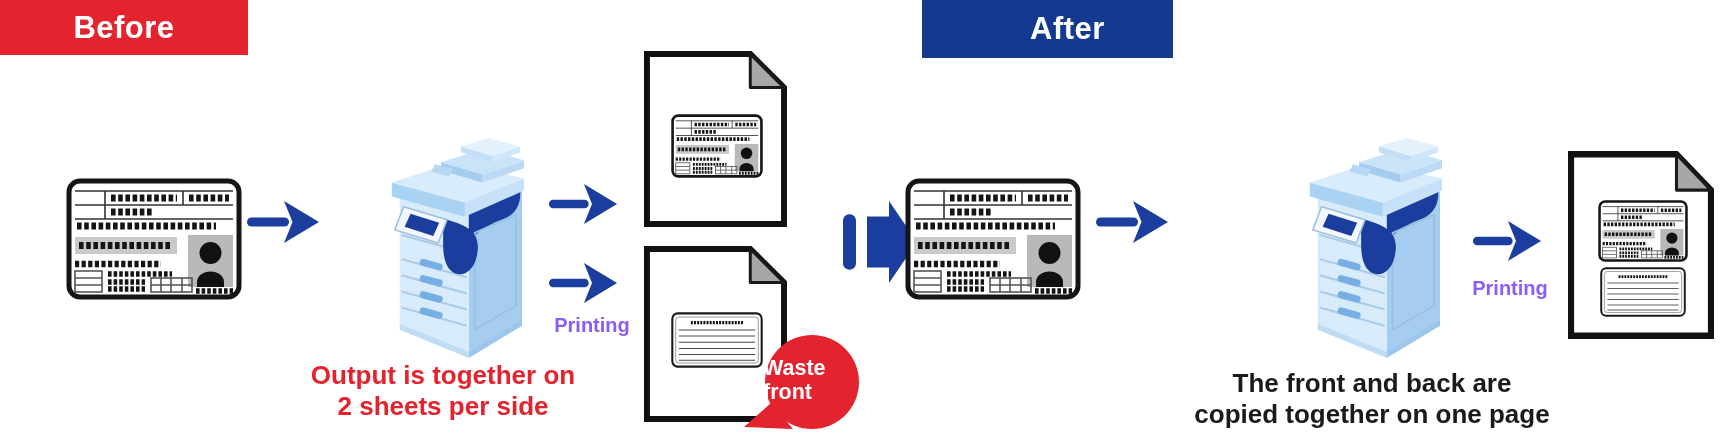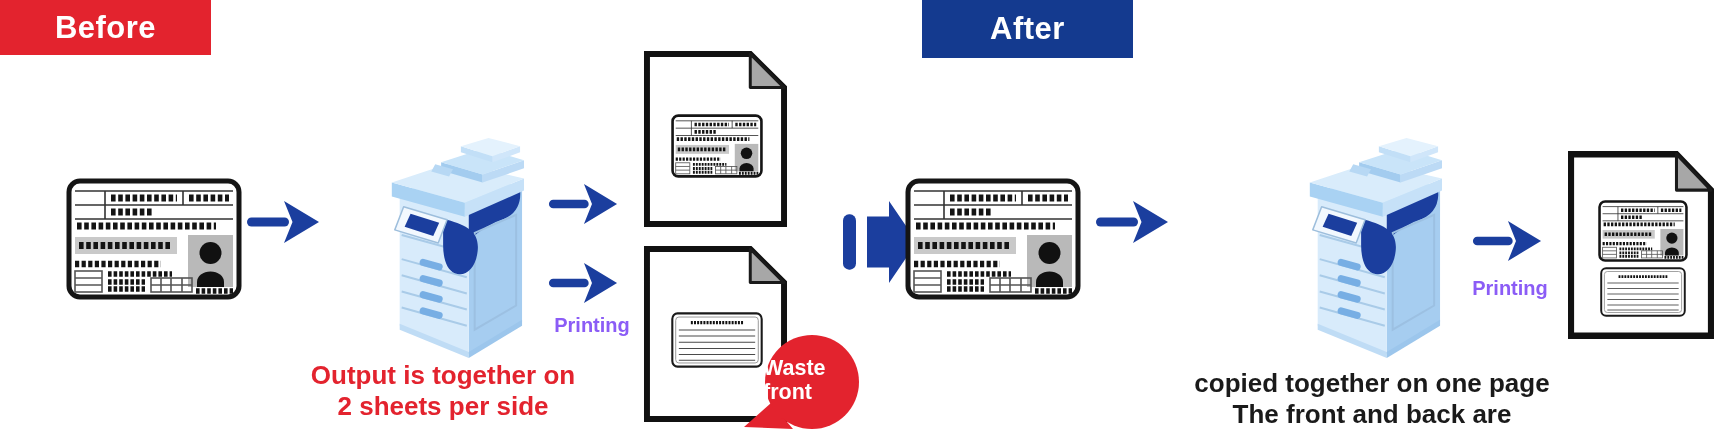--- a/index.html
+++ b/index.html
@@ -5,22 +5,22 @@
   html,body{margin:0;padding:0;background:#fff;}
   .stage{
     position:relative;width:1722px;height:440px;background:#fff;overflow:hidden;
     font-family:"Liberation Sans","DejaVu Sans",sans-serif;
   }
   .art{position:absolute;left:0;top:0;width:1722px;height:440px;}
   .badge{
     position:absolute;display:flex;align-items:center;justify-content:center;
     color:#fff;font-weight:bold;font-size:31px;letter-spacing:.5px;
   }
-  .badge-before{left:0;top:7;width:211px;height:55px;background:#E3232E;}
-  .badge-after{left:922px;top:7;width:211px;height:58px;background:#143A8F;}
+  .badge-before{left:0;top:7;width:248px;height:55px;background:#E3232E;}
+  .badge-after{left:922px;top:7;width:211px;height:58px;background:#143A8F;padding-left:40px;}
   .label{position:absolute;text-align:center;font-weight:bold;white-space:nowrap;}
   .printing{font-size:20px;color:#8b5cf6;}
   .printing-before{left:512px;top:314px;width:160px;}
   .printing-after{left:1430px;top:277px;width:160px;}
   .caption{font-size:26px;line-height:1.18;}
   .caption-before{left:253px;top:360px;width:380px;color:#E3232E;}
   .caption-after{left:1172px;top:368px;width:400px;color:#1A1A1A;}
   .caption span{display:block;white-space:nowrap;}
   .bubble-text{
     position:absolute;left:763px;top:357px;width:98px;text-align:left;
@@ -173,17 +173,17 @@
   </div>
 
   <div class="bubble-text">
     <span>Waste</span>
     <span>front</span>
   </div>
 
   <div class="label printing printing-after">Printing</div>
 
   <div class="label caption caption-after">
+    <span>The front and back are</span>
     <span>copied together on one page</span>
-    <span>The front and back are</span>
   </div>
 
 </div>
 
 </body></html>

